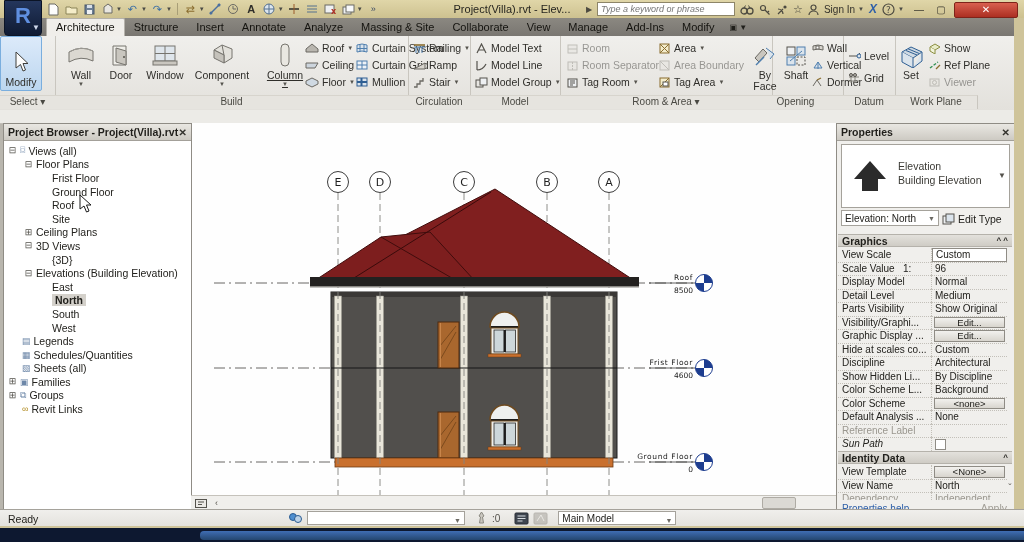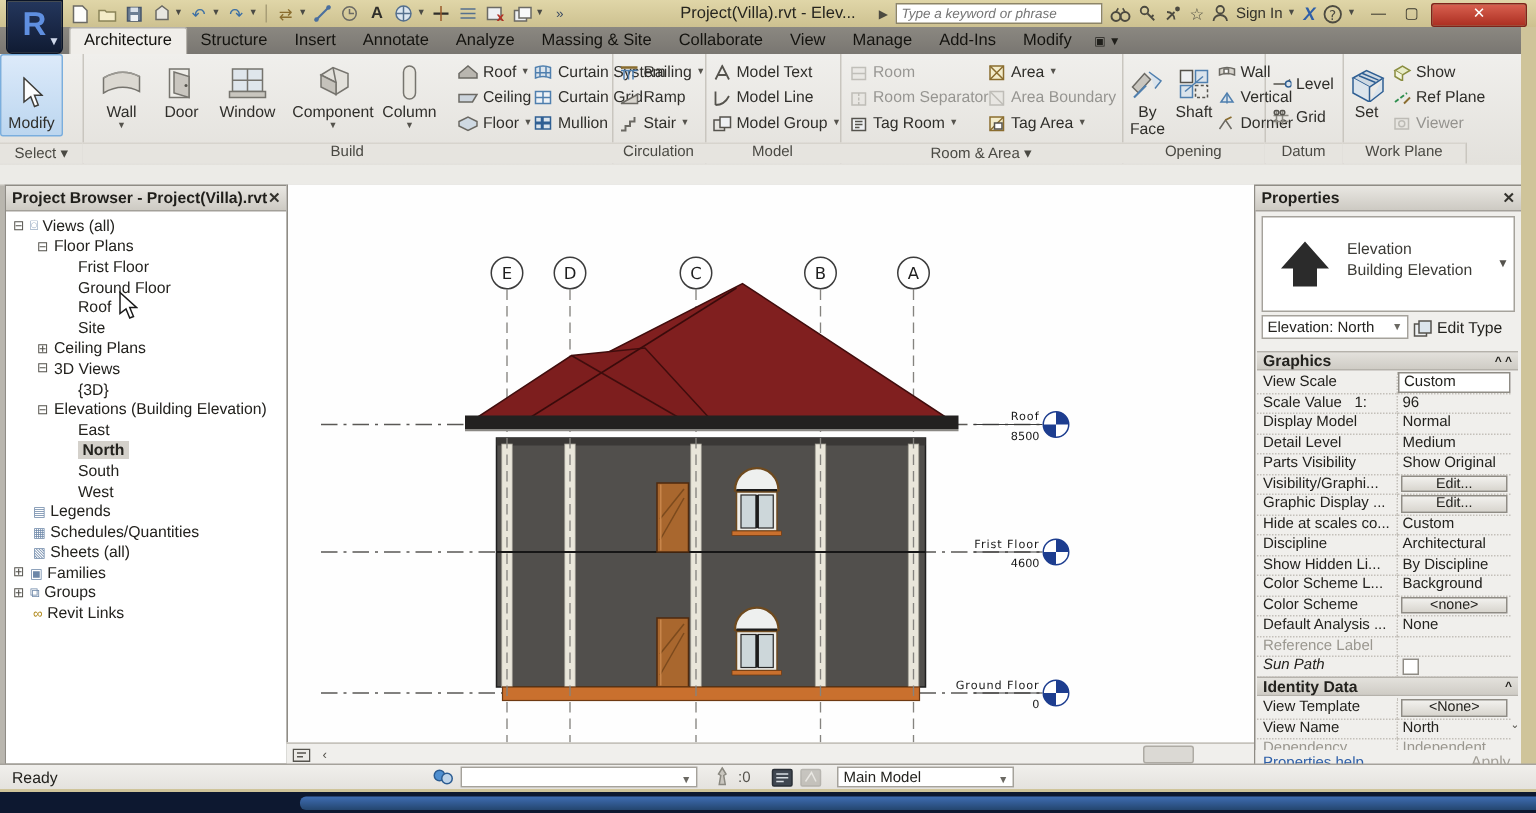--- a/index.html
+++ b/index.html
@@ -291,21 +291,21 @@
       <span class="bi">
           <svg width="28" height="26">
             <path d="M6 8 L14 3 L24 7 L24 16 L16 21 L16 13 Z" fill="#e3e1db" stroke="#76746e"></path>
             <path d="M6 8 L16 13 L16 21 L6 16 Z" fill="#c5c2bb" stroke="#76746e"></path>
             <path d="M14 3 L16 13" stroke="#76746e"></path>
           </svg>
         </span>
       <span>Component</span>
         <span class="dd6">▼</span>
     </div>
-    <div class="bigbtn" style="left:198px;width:40px;">
+    <div class="bigbtn" style="left:210px;width:40px;text-decoration:underline;">
       <span class="bi">
           <svg width="12" height="26">
             <rect x="2" y="2" width="8" height="22" rx="4" fill="#e9e7e1" stroke="#76746e"></rect>
           </svg>
         </span>
       <span>Column</span>
         <span class="dd6">▼</span>
     </div>
     <div class="stack" style="left:250px;top:4px;">
       <div class="srow">
@@ -401,21 +401,21 @@
             <rect x="1" y="3" width="7" height="7" fill="none" stroke="#55534d"></rect>
             <rect x="5" y="1" width="7" height="7" fill="#eef0f2" stroke="#55534d"></rect>
           </svg>
           <span>Model Group</span>
           <span class="dd6">▼</span>
         </div>
     </div>
     <div class="plabel"><span>Model</span></div>
   </div>
 
-  <div class="panel" style="left:560px;width:188px;">
+  <div class="panel" style="left:560px;width:188px;padding-left:24px;">
     <div class="stack" style="left:6px;top:4px;">
       <div class="srow dis">
           <svg class="ic" width="13" height="11">
             <rect x="2" y="2" width="9" height="8" fill="#e6e4df" stroke="#8a8880"></rect>
             <path d="M2 6 H11" stroke="#8a8880"></path>
           </svg>
           <span>Room</span>
         </div>
       <div class="srow dis">
           <svg class="ic" width="13" height="11">

